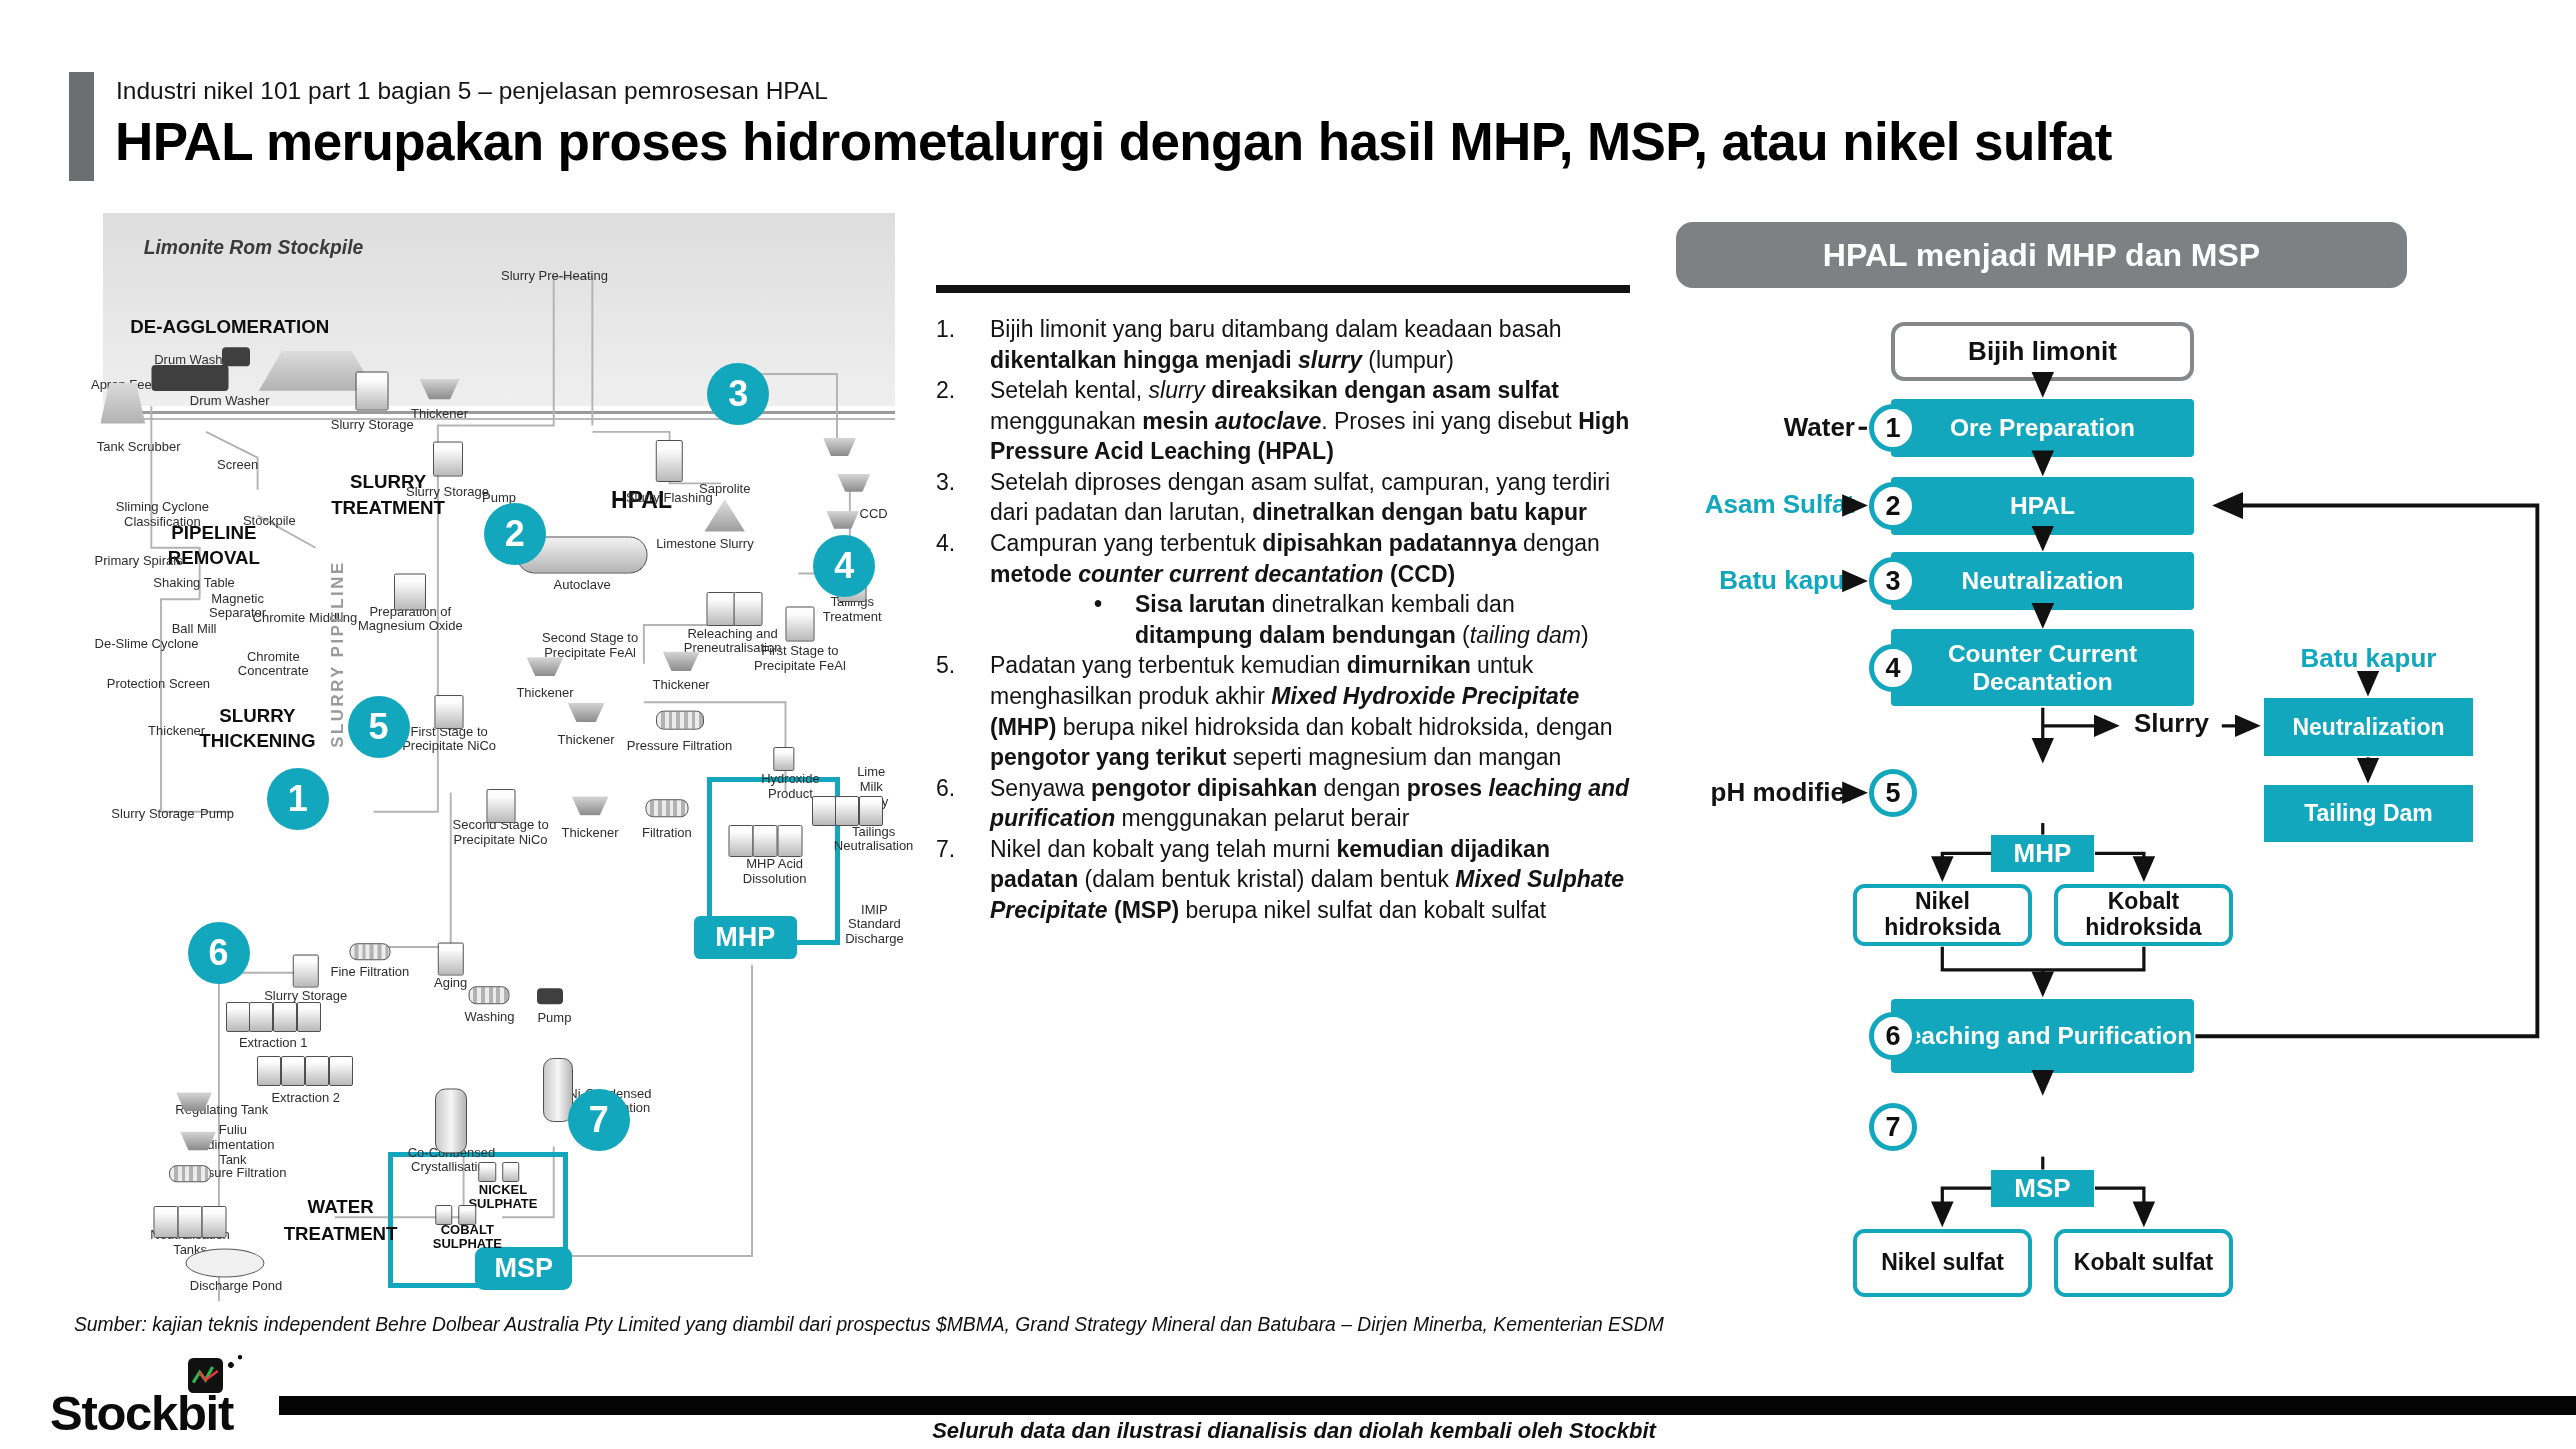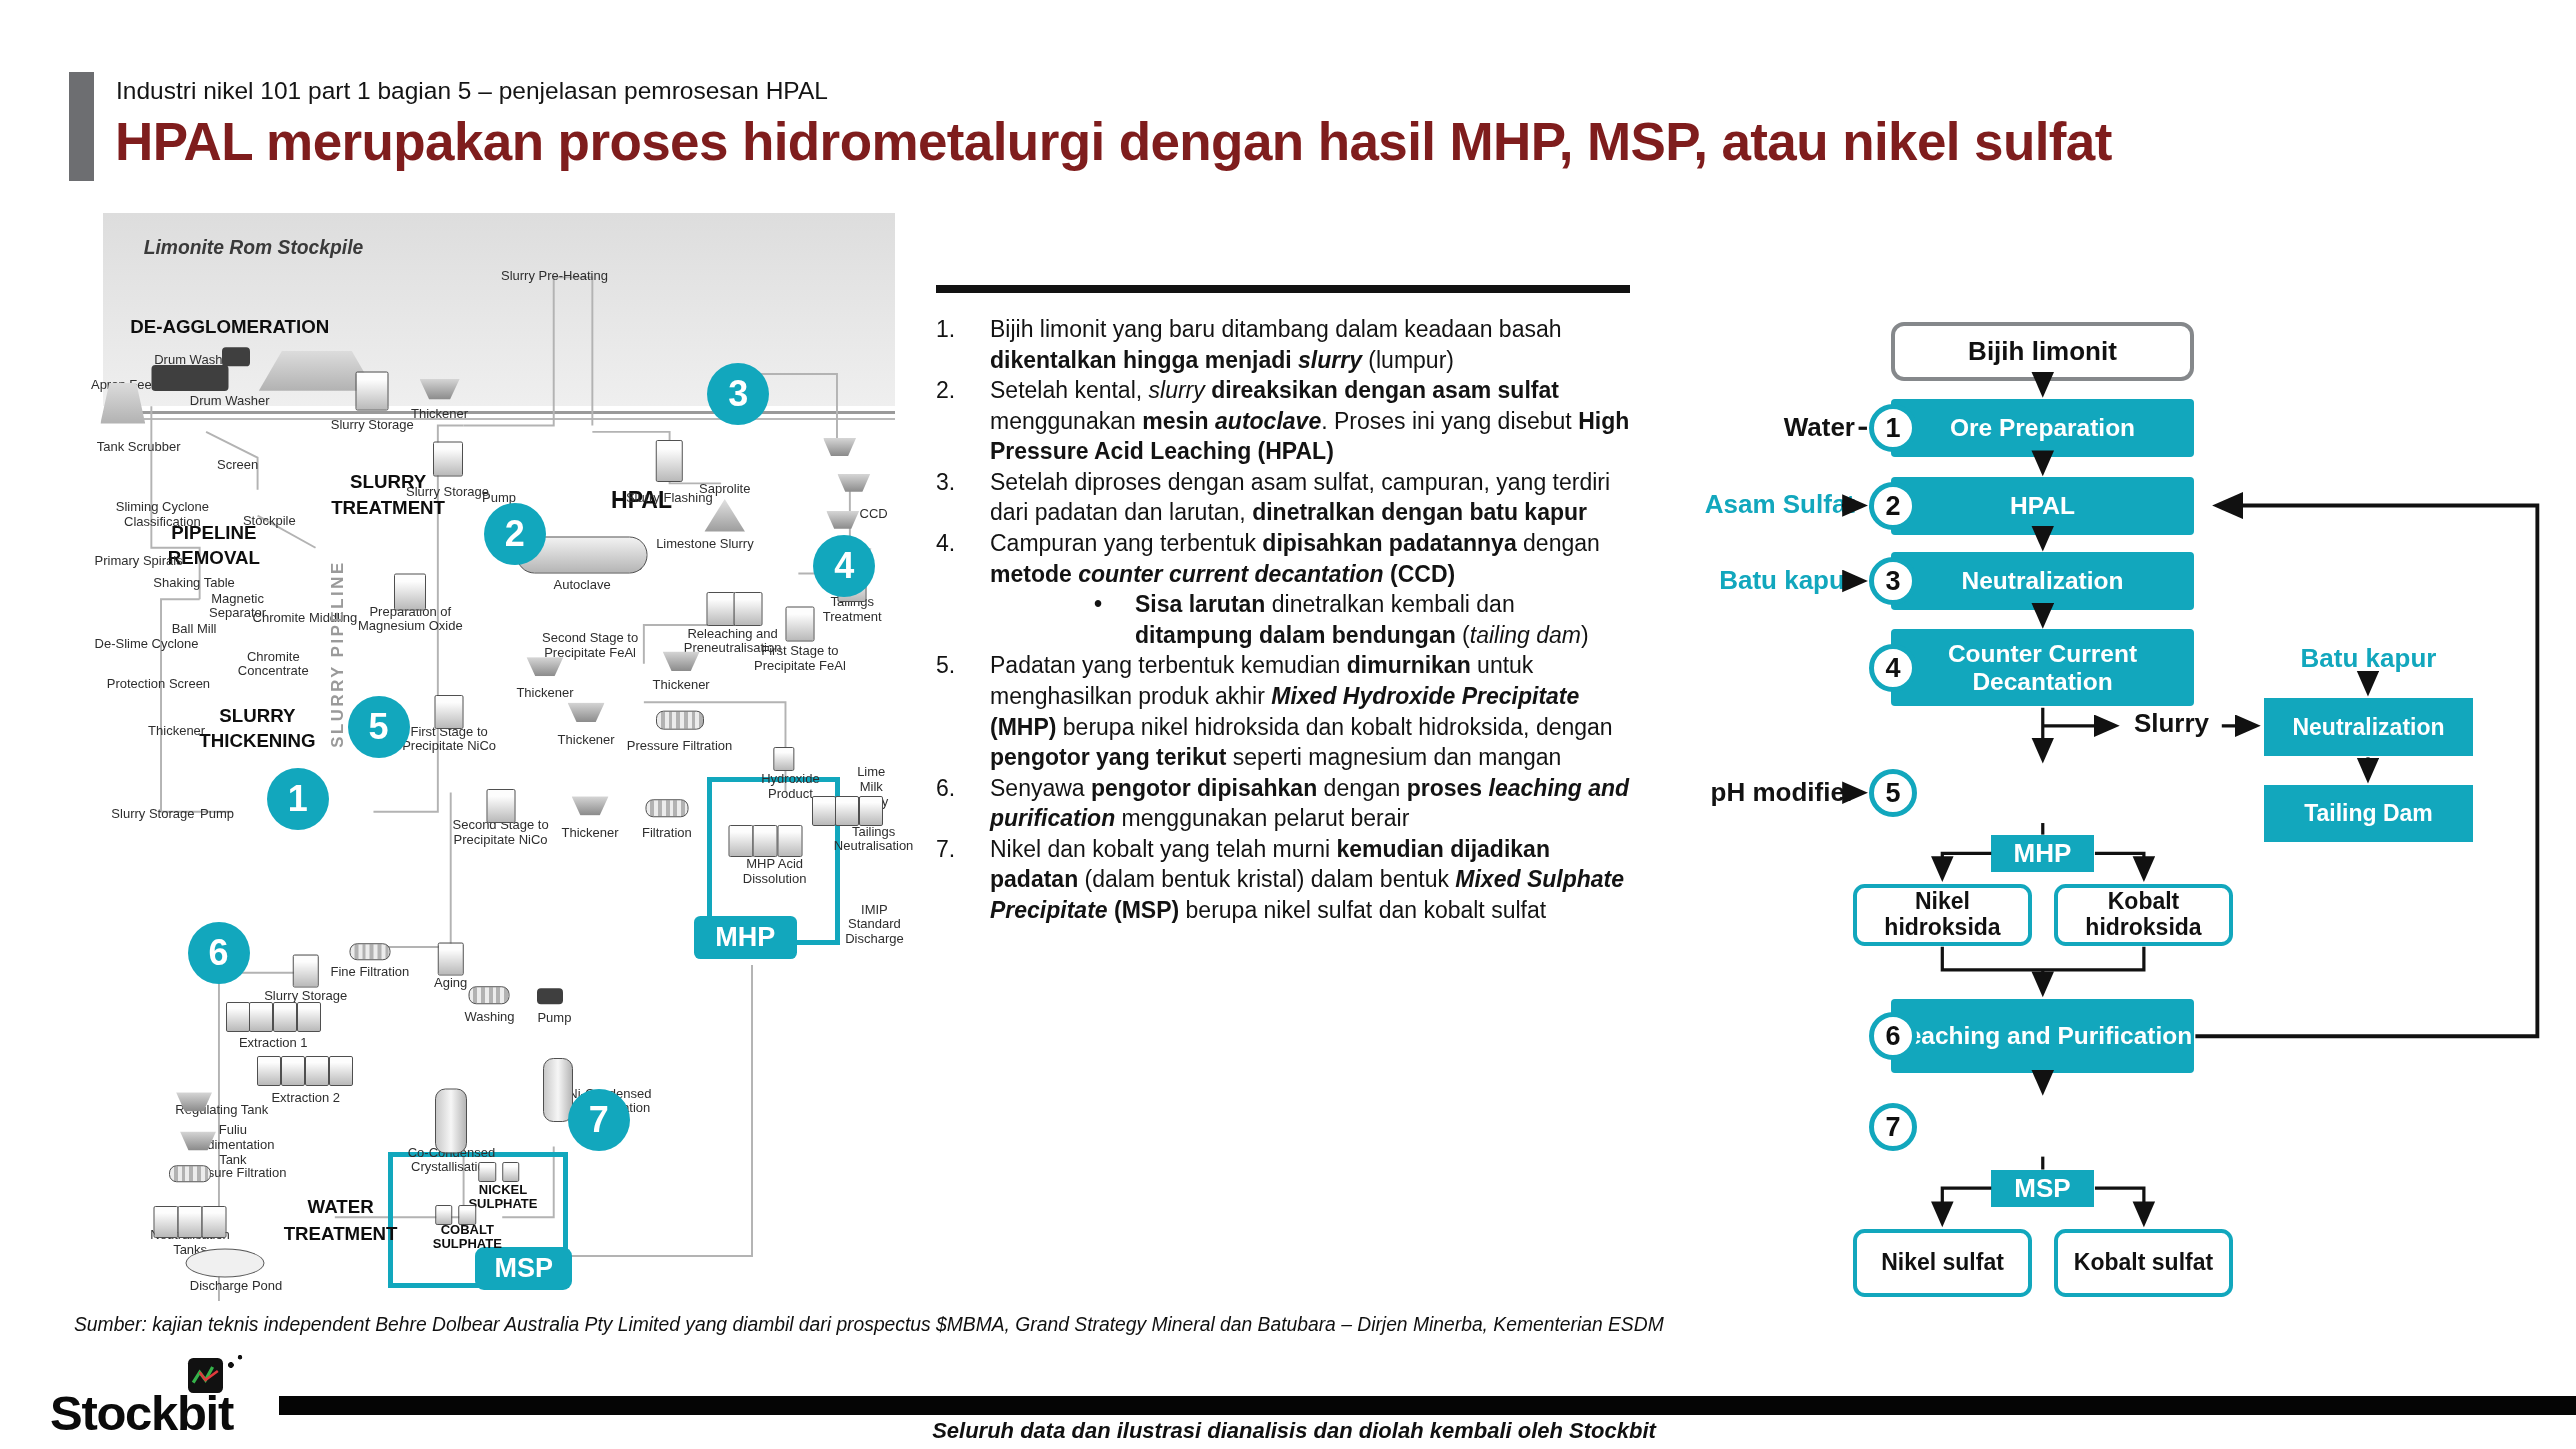--- a/index.html
+++ b/index.html
@@ -3,21 +3,21 @@
 <meta charset="utf-8">
 <style>
   html,body{margin:0;padding:0;background:#ffffff;}
   #stage{position:relative;width:2576px;height:1449px;background:#ffffff;overflow:hidden;
          font-family:"Liberation Sans",sans-serif;color:#111;}
   .abs{position:absolute;}
 
   
   #accent-bar{left:69px;top:72px;width:24.5px;height:109px;background:#6d6e71;}
   #eyebrow{left:116px;top:77px;font-size:24.5px;color:#141414;}
-  #title{left:115px;top:111px;font-size:53px;font-weight:800;letter-spacing:-0.6px;color:#7f1d1d;white-space:nowrap;}
+  #title{left:115px;top:111px;font-size:53px;font-weight:800;letter-spacing:-0.6px;color:#000000;white-space:nowrap;}
 
   
   #mid-heading{left:936px;top:227px;font-size:35px;font-weight:800;}
   #mid-rule{left:936px;top:285px;width:694px;height:8.4px;background:#121212;}
   #proc-list{left:936px;top:314px;width:697px;font-size:23px;line-height:1.33;color:#131313;}
   .li{display:flex;align-items:flex-start;}
   .li .num{flex:none;width:54px;}
   .li .txt{flex:1;}
   .sub{display:flex;margin-left:158px;}
   .sub .blt{flex:none;width:41px;font-weight:bold;}
@@ -311,20 +311,21 @@
       <div class="li">
         <span class="num">6.</span>
         <span class="txt"><span>Senyawa </span><span style="font-weight: bold;">pengotor dipisahkan</span><span> dengan </span><span style="font-weight: bold;">proses </span><span style="font-weight: bold; font-style: italic;">leaching and purification</span><span> menggunakan pelarut berair</span></span>
       </div>
       <div class="li">
         <span class="num">7.</span>
         <span class="txt"><span>Nikel dan kobalt yang telah murni </span><span style="font-weight: bold;">kemudian dijadikan padatan</span><span> (dalam bentuk kristal) dalam bentuk </span><span style="font-weight: bold; font-style: italic;">Mixed Sulphate Precipitate</span><span style="font-weight: bold;"> (MSP)</span><span> berupa nikel sulfat dan kobalt sulfat</span></span>
       </div>
     </div>
 
+  <div class="abs flow-header">HPAL menjadi MHP dan MSP</div>
   <div class="abs" id="start-box">Bijih limonit</div>
 
   <div class="step" id="st1">Ore Preparation</div>
   <div class="step" id="st2">HPAL</div>
   <div class="step" id="st3">Neutralization</div>
   <div class="step" id="st4">Counter Current Decantation</div>
   <div class="step" id="st6">Leaching and Purification</div>
 
   <div class="ncirc" id="nc1">1</div>
   <div class="ncirc" id="nc2">2</div>

